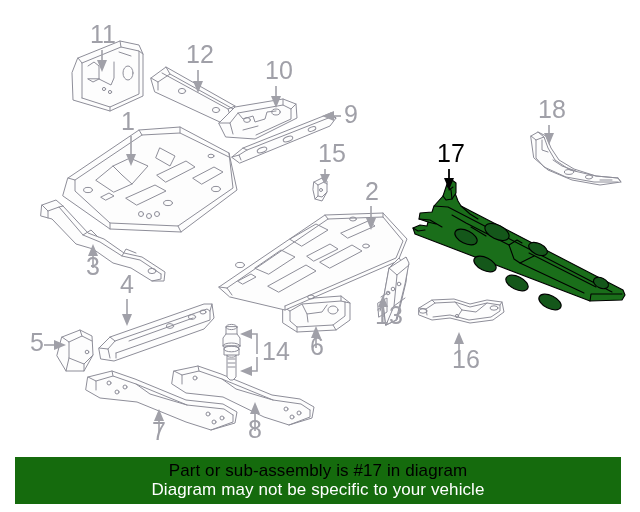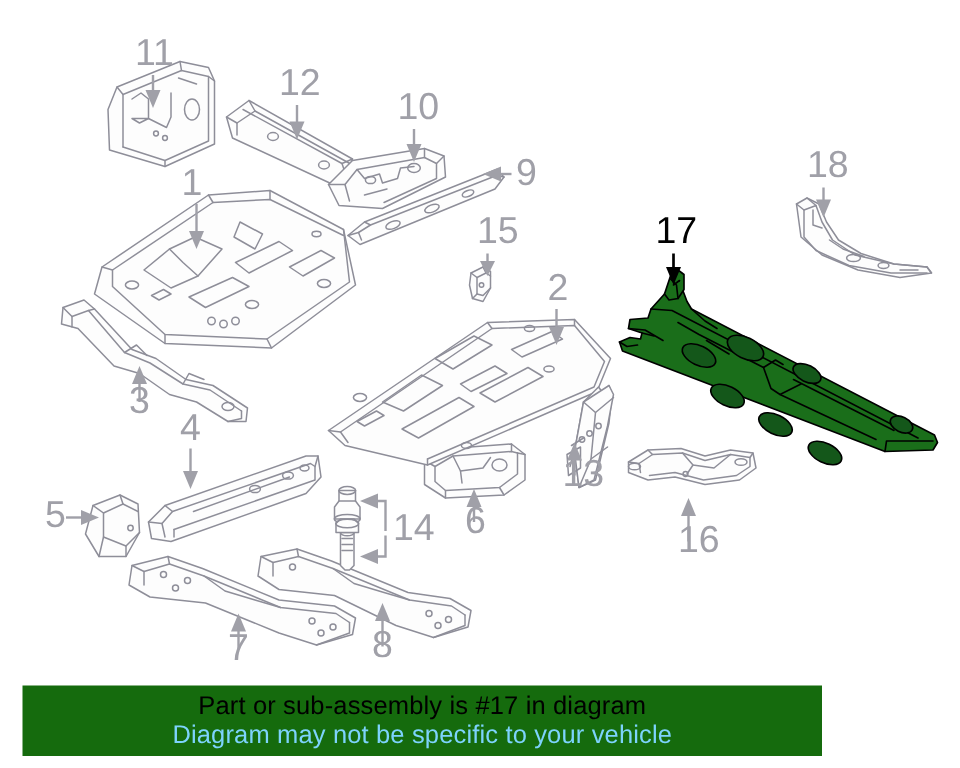--- a/index.html
+++ b/index.html
@@ -3,21 +3,21 @@
 <meta charset="utf-8">
 <style>
   html,body{margin:0;padding:0;}
   body{
     width:640px;height:512px;background:#ffffff;overflow:hidden;
     font-family:"Liberation Sans", sans-serif;
   }
   #root{position:relative;width:640px;height:512px;}
   #diagram{position:absolute;left:0;top:0;width:640px;height:458px;}
   .banner{
-    position:absolute;left:15px;top:457px;width:533px;height:47px;
+    position:absolute;left:15px;top:457px;width:606px;height:47px;
     display:flex;flex-direction:column;align-items:center;justify-content:center;
     line-height:1.06;
   }
   .banner-line{
     color:#000;font-size:17px;letter-spacing:0.1px;white-space:nowrap;
   }
   svg{display:block;}
   .ln{fill:none;stroke:#8e8e99;stroke-width:1;stroke-linejoin:round;stroke-linecap:round;}
   .ln-f{fill:#fdfdfd;stroke:#8e8e99;stroke-width:1;stroke-linejoin:round;stroke-linecap:round;}
   .hl{fill:#1a6e1a;stroke:#000000;stroke-width:1.1;stroke-linejoin:round;stroke-linecap:round;}
@@ -382,16 +382,16 @@
       <text class="lbl" x="318" y="162">15</text>
       <text class="lbl" x="452" y="368">16</text>
       <text class="lbl-hl" x="437" y="162">17</text>
       <text class="lbl" x="538" y="118">18</text>
     </g>
 
   </svg>
 
   <div class="banner" style="background: rgb(21, 107, 13);">
     <div class="banner-line" style="color: rgb(0, 0, 0);">Part or sub-assembly is #17 in diagram</div>
-    <div class="banner-line" style="color: #7dd3fc;">Diagram may not be specific to your vehicle</div>
+    <div class="banner-line" style="color: #ffffff;">Diagram may not be specific to your vehicle</div>
   </div>
 
 </div>
 
 </body></html>

